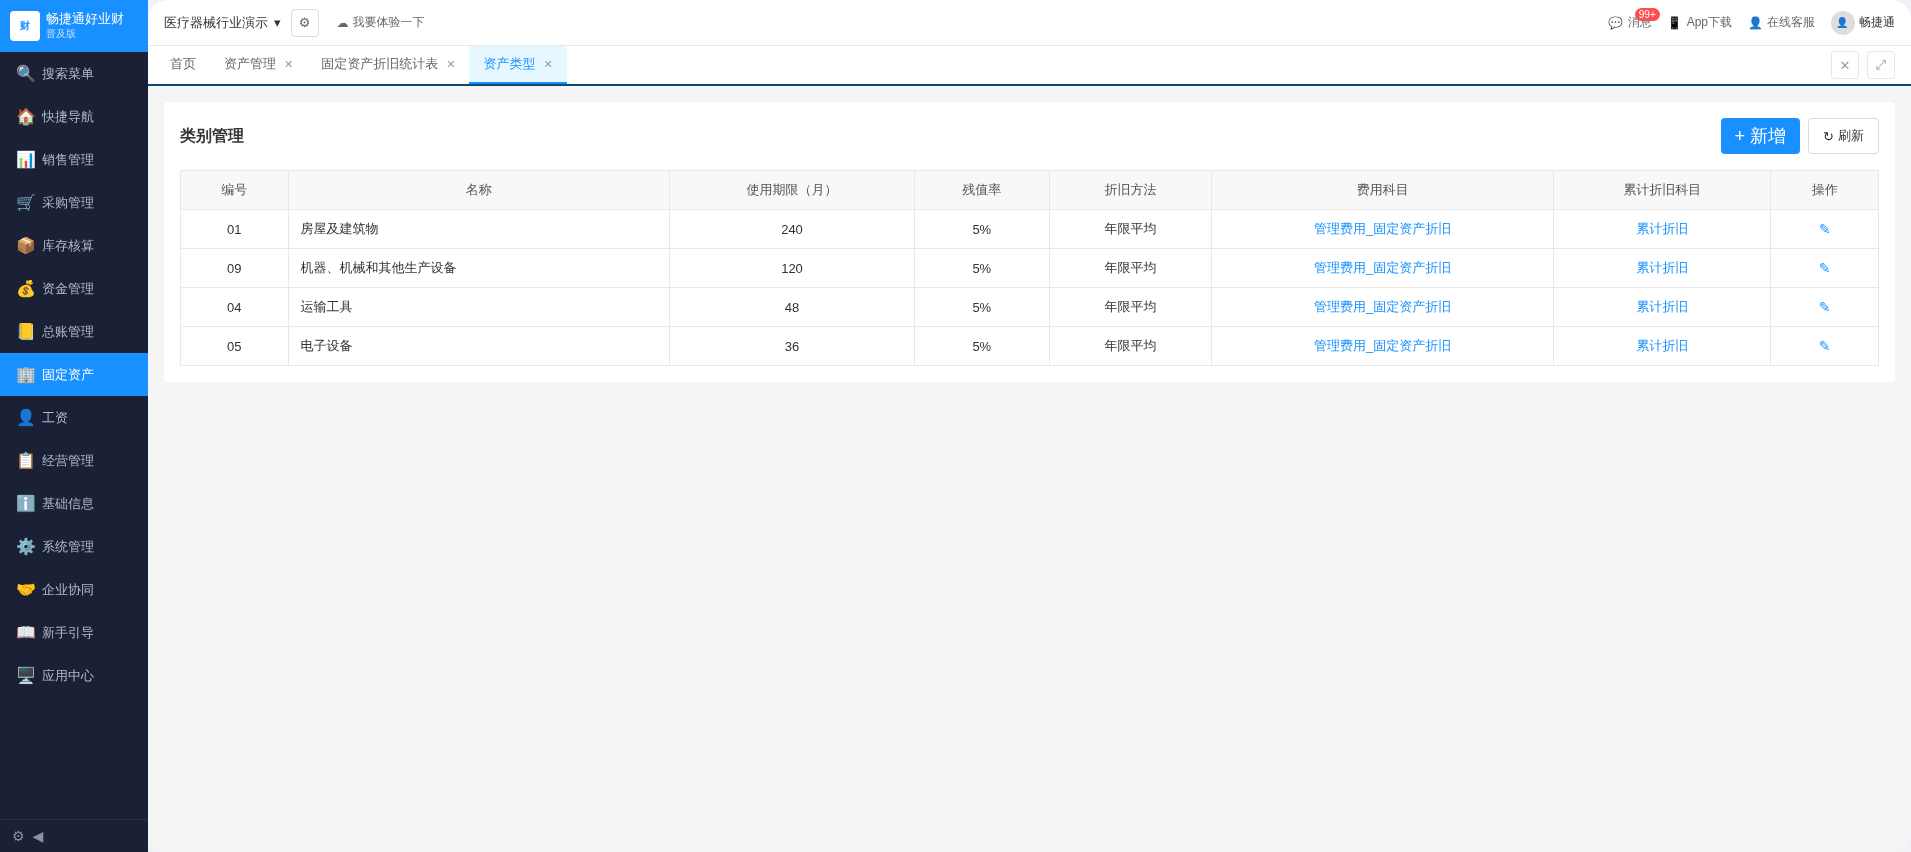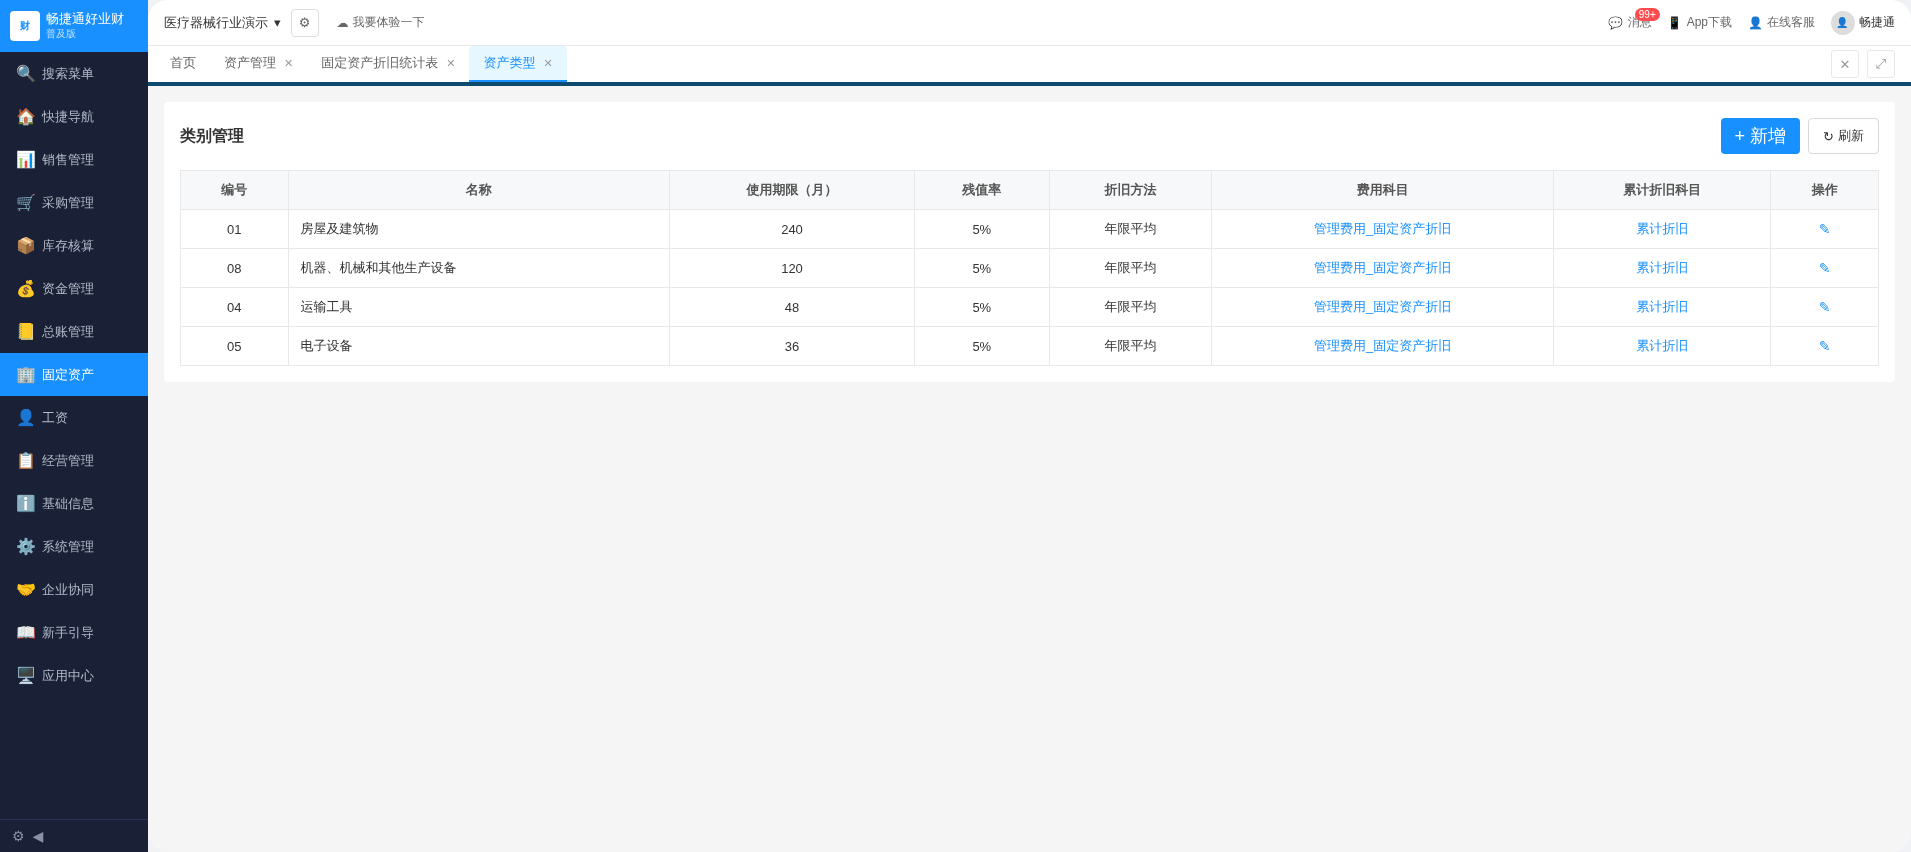--- a/index.html
+++ b/index.html
@@ -121,21 +121,21 @@
     .user-avatar {
       width: 24px; height: 24px;
       background: #ddd; border-radius: 50%;
       display: flex; align-items: center; justify-content: center;
       font-size: 10px;
     }
 
     
     .tabs-bar {
       background: #fff;
-      border-bottom: 4px solid #0c4a6e;
+      border-bottom: 2px solid #0c4a6e;
       display: flex;
       align-items: stretch;
       padding: 0 8px;
       height: 40px;
       position: relative;
     }
     .tab-item {
       display: flex; align-items: center; gap: 6px;
       padding: 0 14px;
       cursor: pointer;
@@ -217,21 +217,21 @@
 
     
     .data-table {
       width: 100%;
       border-collapse: collapse;
       font-size: 13px;
     }
     .data-table th {
       background: #f7f8fa;
       color: #555;
-      font-weight: 700;
+      font-weight: 400;
       padding: 10px 12px;
       text-align: center;
       border: 1px solid #e8e8e8;
       white-space: nowrap;
     }
     .data-table td {
       padding: 10px 12px;
       border: 1px solid #e8e8e8;
       text-align: center;
       color: #333;
@@ -419,21 +419,21 @@
     <td class="td-code">01</td>
     <td class="td-left">房屋及建筑物</td>
     <td>240</td>
     <td>5%</td>
     <td>年限平均</td>
     <td style="color:#1890ff;cursor:pointer">管理费用_固定资产折旧</td>
     <td style="color:#1890ff;cursor:pointer">累计折旧</td>
     <td><span class="edit-icon">✎</span></td>
   </tr>
             <tr>
-    <td class="td-code">08</td>
+    <td class="td-code">09</td>
     <td class="td-left">机器、机械和其他生产设备</td>
     <td>120</td>
     <td>5%</td>
     <td>年限平均</td>
     <td style="color:#1890ff;cursor:pointer">管理费用_固定资产折旧</td>
     <td style="color:#1890ff;cursor:pointer">累计折旧</td>
     <td><span class="edit-icon">✎</span></td>
   </tr>
             <tr>
     <td class="td-code">04</td>

